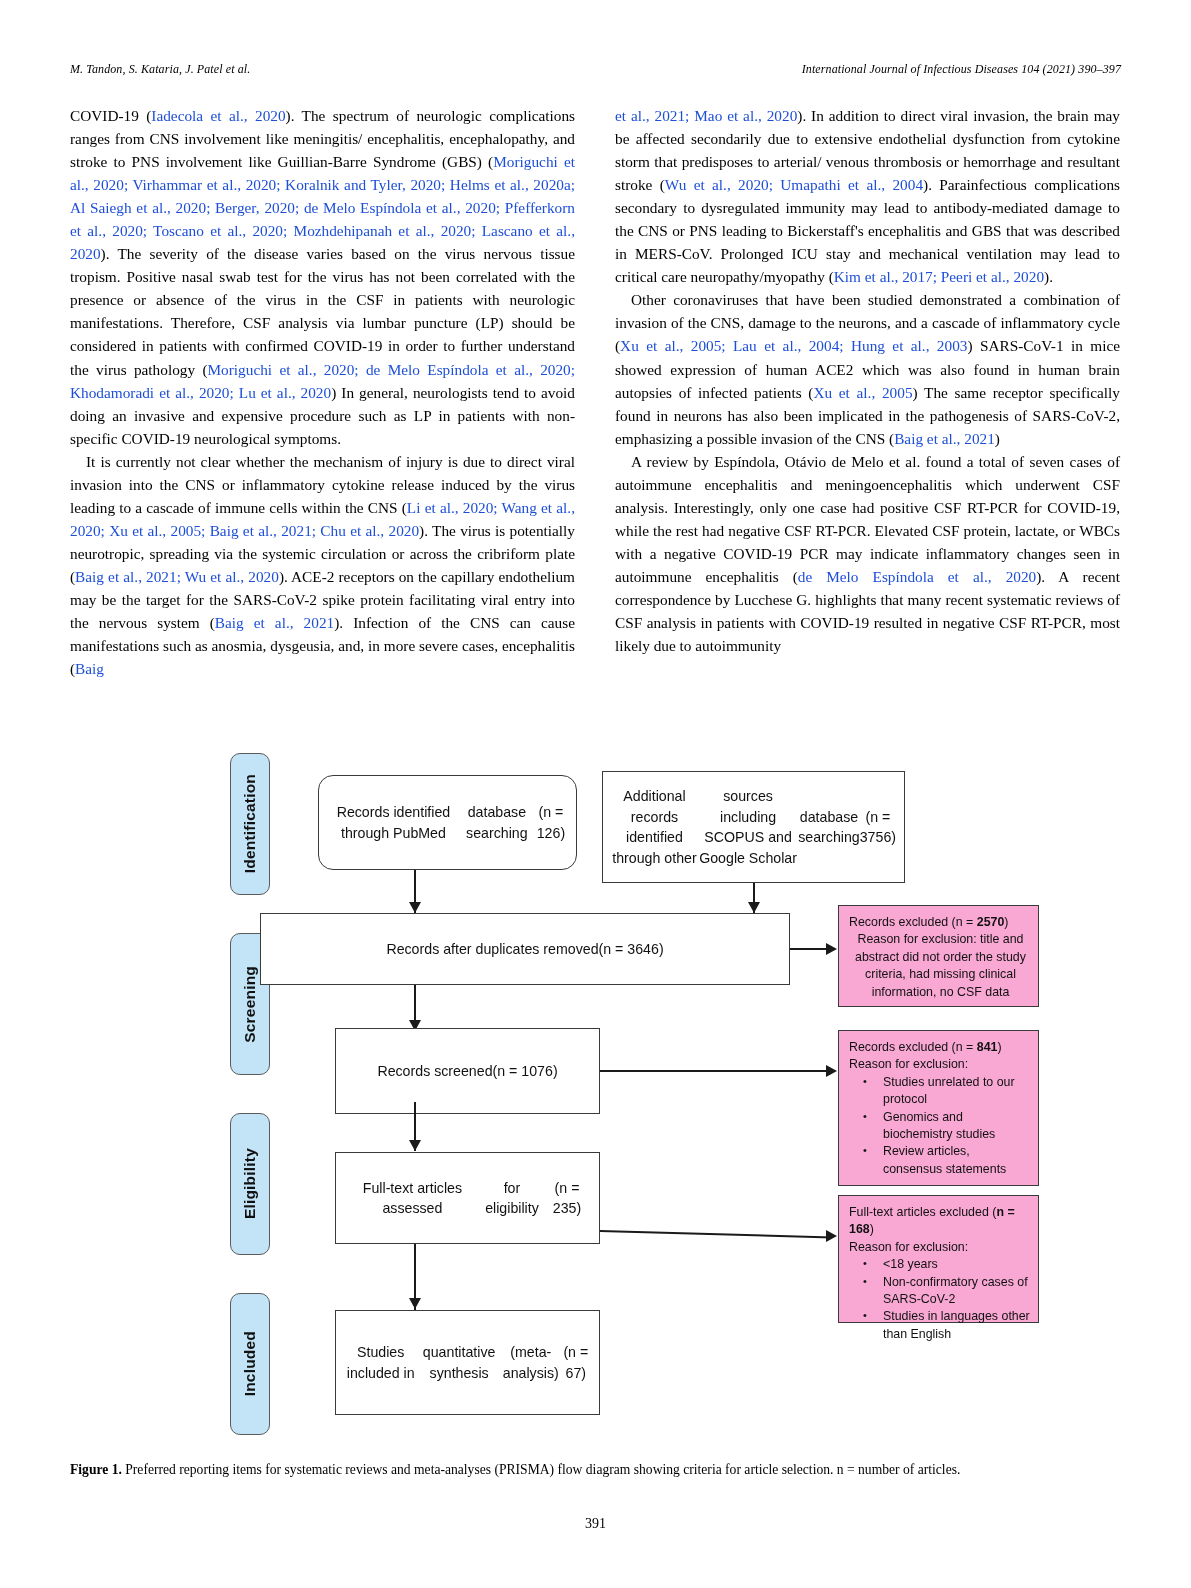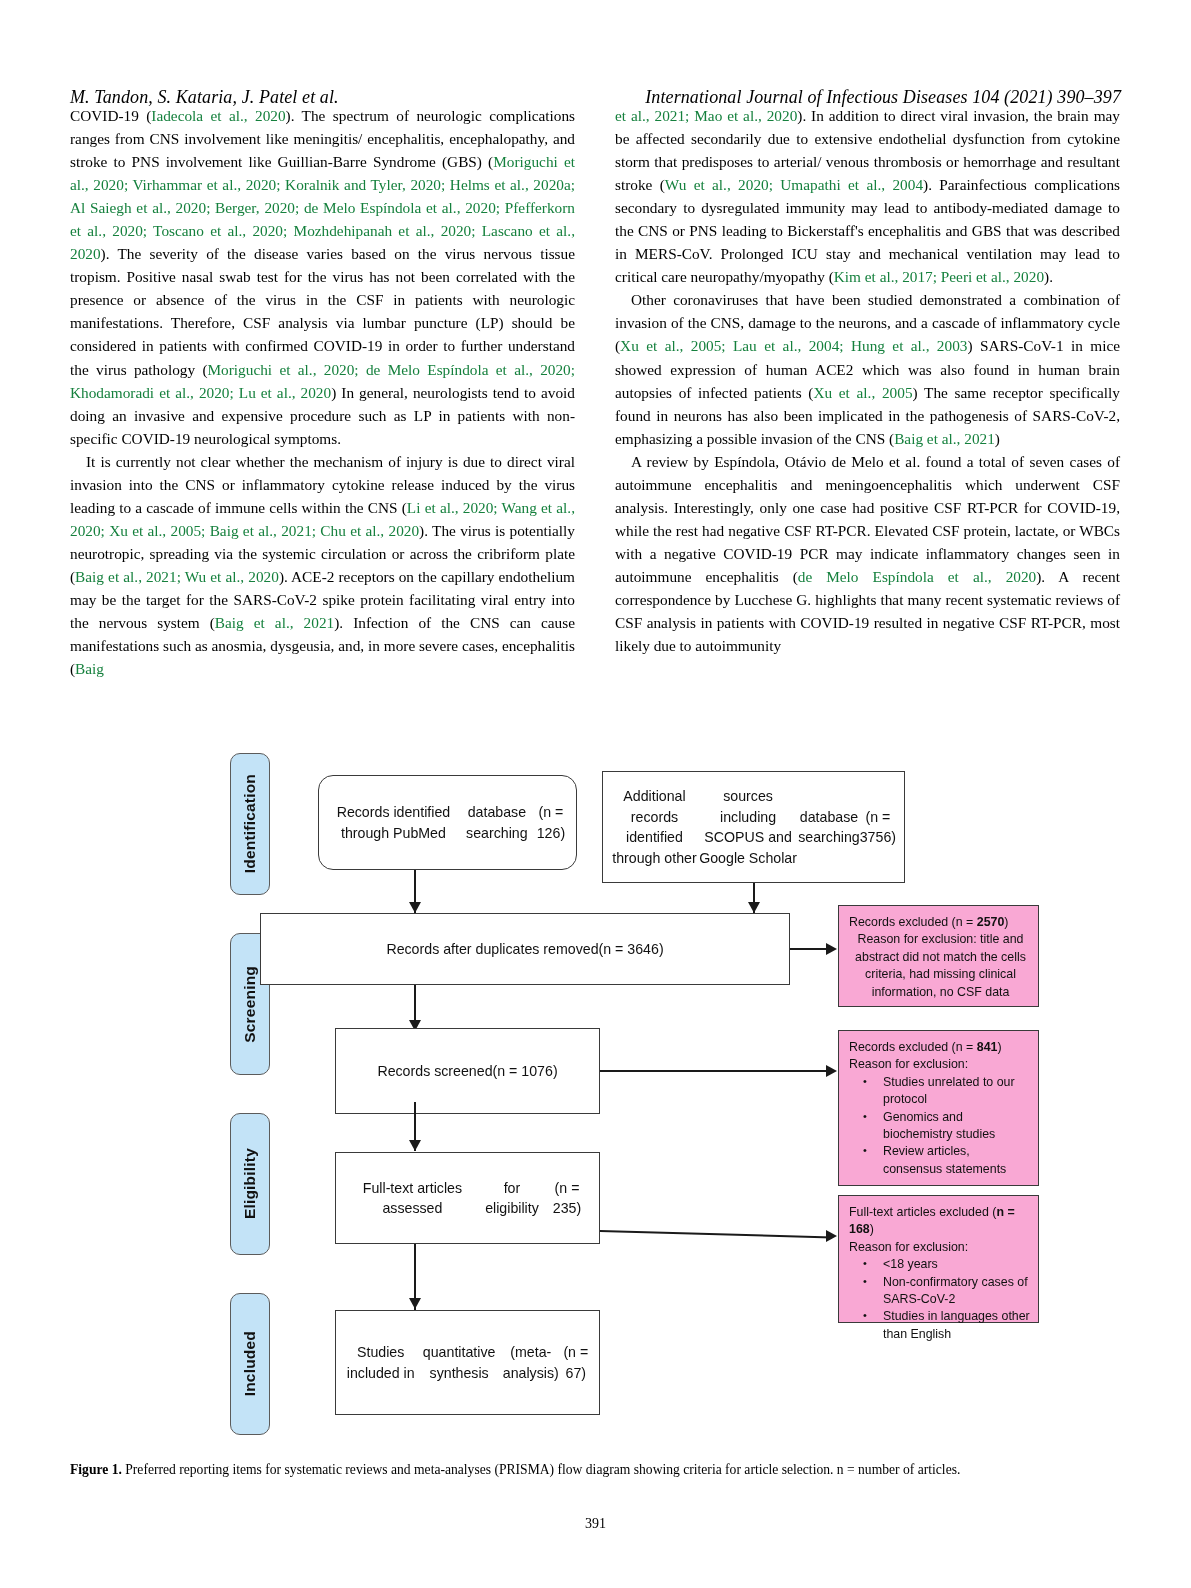--- a/index.html
+++ b/index.html
@@ -19,23 +19,22 @@
   
   .runhead {
     position: absolute;
     top: 62px;
     left: 70px;
     right: 70px;
     display: flex;
     justify-content: space-between;
     align-items: baseline;
     font-style: italic;
-    font-size: 18px;
+    font-size: 12px;
     letter-spacing: .1px;
-    margin-top: 25px;
   }
   .runhead .left  { text-align: left; }
   .runhead .right { text-align: right; }
 
   
   .columns {
     position: absolute;
     top: 104px;
     left: 70px;
     width: 1051px;
@@ -47,21 +46,21 @@
   }
   .col p {
     margin: 0;
     font-size: 15.3px;
     line-height: 23.05px;
     text-align: justify;
     text-justify: inter-word;
     hyphens: manual;
   }
   .col p + p { text-indent: 16px; }
-  .cit { color: #15803d; }
+  .cit { color: #1d4ed8; }
 
   
   .figure {
     position: absolute;
     top: 745px;
     left: 70px;
     width: 1051px;
     height: 700px;
   }
   .fig-canvas {
@@ -233,21 +232,21 @@
       <span class="ln">Records after duplicates removed</span>
       <span class="ln">(n = 3646)</span>
     </div>
 
     <div class="ln-h" style="left:720px; top:203px; width:42px;"></div>
     <div class="arrow-r" style="left:756px; top:197.5px;"></div>
 
     <div class="excl" style="left:768px; top:160px; width:201px; height:102px;">
       <span class="hdr"><span>Records excluded (n = </span><span class="b">2570</span><span>)</span></span>
       <span class="ctr">Reason for exclusion: title and</span>
-      <span class="ctr">abstract did not match the cells</span>
+      <span class="ctr">abstract did not order the study</span>
       <span class="ctr">criteria, had missing clinical</span>
       <span class="ctr">information, no CSF data</span>
     </div>
 
     <div class="ln-v" style="left:344px; top:240px; height:46px;"></div>
     <div class="arrow-d" style="left:338.5px; top:275px;"></div>
 
     <div class="node" style="left:265px; top:283px; width:265px; height:86px;">
       <span class="ln">Records screened</span>
       <span class="ln">(n = 1076)</span>

